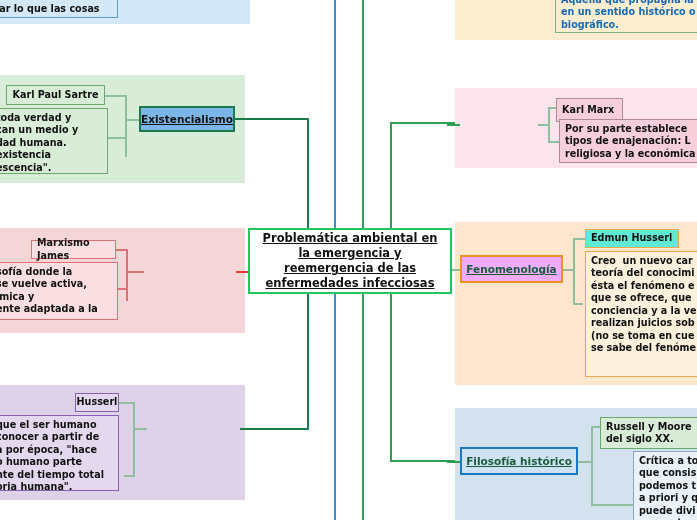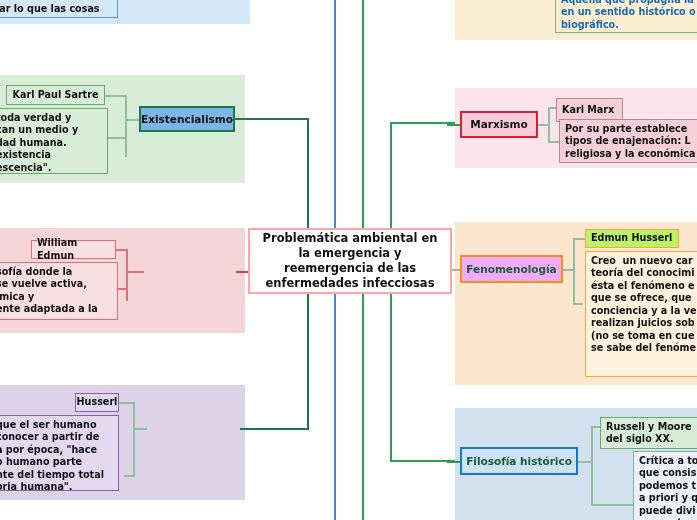--- a/index.html
+++ b/index.html
@@ -26,23 +26,24 @@
   
   .node {
     position: absolute;
     display: flex;
     align-items: center;
     justify-content: center;
     text-align: center;
     font-weight: bold;
     line-height: 1.18;
     z-index: 6;
+    text-decoration: underline;
   }
   .central {
-    border: 2px solid #fca5a5;
+    border: 2px solid #22c55e;
     background: #ffffff;
     color: #111111;
     font-size: 11.5px;
     padding: 6px 10px;
     line-height: 1.32;
   }
   .branch {
     font-size: 10.5px;
     border-width: 2px;
     border-style: solid;
@@ -128,37 +129,36 @@
   <div class="line h" style="left:591px;top:426px;width:12px;background:#8fbf9e;"></div>
   <div class="line h" style="left:591px;top:504px;width:44px;background:#8fbf9e;"></div>
   <div class="line h" style="left:578px;top:461px;width:15px;background:#8fbf9e;"></div>
 
   <div class="node central" style="left:248px;top:228px;width:204px;height:66px;">Problemática ambiental en la emergencia y reemergencia de las enfermedades infecciosas</div>
 
   <div class="node branch" style="left:139px;top:106px;width:96px;height:26px;background:#7cb5e8;border-color:#1a7a4a;color:#111111;">Existencialismo</div>
 
 
 
-  <div class="node branch" style="left:460px;top:111px;width:78px;height:27px;background:#f7ccd8;border-color:#d41f3f;color:#111111;">Marxismo</div>
 
   <div class="node branch" style="left:460px;top:255px;width:103px;height:28px;background:#f0abfc;border-color:#f0901e;color:#1a5c3a;">Fenomenología</div>
 
   <div class="node branch" style="left:460px;top:447px;width:118px;height:28px;background:#cfe2f3;border-color:#1a78c2;color:#1a5c3a;">Filosofía histórico</div>
 
   <div class="leaf leaf-title" style="left:-10px;top:-14px;width:128px;height:32px;background:#d4e8f7;border-color:#5b9bd5;color:#111111;
               align-items:flex-end;padding-bottom:2px;">lar lo que las cosas</div>
 
   <div class="leaf leaf-title" style="left:6px;top:85px;width:99px;height:20px;background:#d8ecd8;border-color:#6aaa6a;color:#111111;justify-content:center;">Karl Paul Sartre</div>
   <div class="leaf" style="left:-10px;top:108px;width:118px;height:66px;background:#d8ecd8;border-color:#6aaa6a;color:#111111;white-space:pre;">toda verdad y
 can un medio y
 dad humana.
 existencia
 escencia".</div>
 
-  <div class="leaf leaf-title" style="left:31px;top:240px;width:85px;height:19px;background:#f9dfe1;border-color:#e07078;color:#111111;justify-content:center;">William Edmun</div>
+  <div class="leaf leaf-title" style="left:31px;top:240px;width:85px;height:19px;background:#f9dfe1;border-color:#e07078;color:#111111;justify-content:center;">Marxismo James</div>
   <div class="leaf" style="left:-10px;top:262px;width:128px;height:58px;background:#f9dfe1;border-color:#e07078;color:#111111;white-space:pre;">sofía donde la
 se vuelve activa,
 imica y
 ente adaptada a la</div>
 
   <div class="leaf leaf-title" style="left:75px;top:393px;width:44px;height:19px;background:#e3d8ee;border-color:#8a5fb0;color:#111111;justify-content:center;">Husserl</div>
   <div class="leaf" style="left:-10px;top:415px;width:129px;height:76px;background:#e3d8ee;border-color:#8a5fb0;color:#111111;white-space:pre;">que el ser humano
 conocer a partir de
 a por época, "hace
 o humano parte
@@ -167,21 +167,21 @@
 
   <div class="leaf" style="left:555px;top:-10px;width:152px;height:43px;background:#fbedd0;border-color:#7fb08a;color:#1a6bb5;white-space:pre;">Aquella que propugna la
 en un sentido histórico o
 biográfico.</div>
 
   <div class="leaf leaf-title" style="left:556px;top:98px;width:67px;height:24px;background:#f6cfdb;border-color:#b08a96;color:#111111;">Karl Marx</div>
   <div class="leaf" style="left:559px;top:119px;width:148px;height:44px;background:#f6cfdb;border-color:#b08a96;color:#111111;white-space:pre;">Por su parte establece
 tipos de enajenación: L
 religiosa y la económica</div>
 
-  <div class="leaf leaf-title" style="left:585px;top:229px;width:94px;height:19px;background:#bef264;border-color:#f0a84e;color:#111111;">Edmun Husserl</div>
+  <div class="leaf leaf-title" style="left:585px;top:229px;width:94px;height:19px;background:#5eead4;border-color:#f0a84e;color:#111111;">Edmun Husserl</div>
   <div class="leaf" style="left:585px;top:251px;width:122px;height:126px;background:#fdf0dc;border-color:#f0a84e;color:#111111;white-space:pre;">Creo  un nuevo car
 teoría del conocimi
 ésta el fenómeno e
 que se ofrece, que
 conciencia y a la ve
 realizan juicios sob
 (no se toma en cue
 se sabe del fenóme</div>
 
   <div class="leaf" style="left:600px;top:417px;width:104px;height:32px;background:#d8ecd8;border-color:#6aaa6a;color:#111111;white-space:pre;">Russell y Moore

